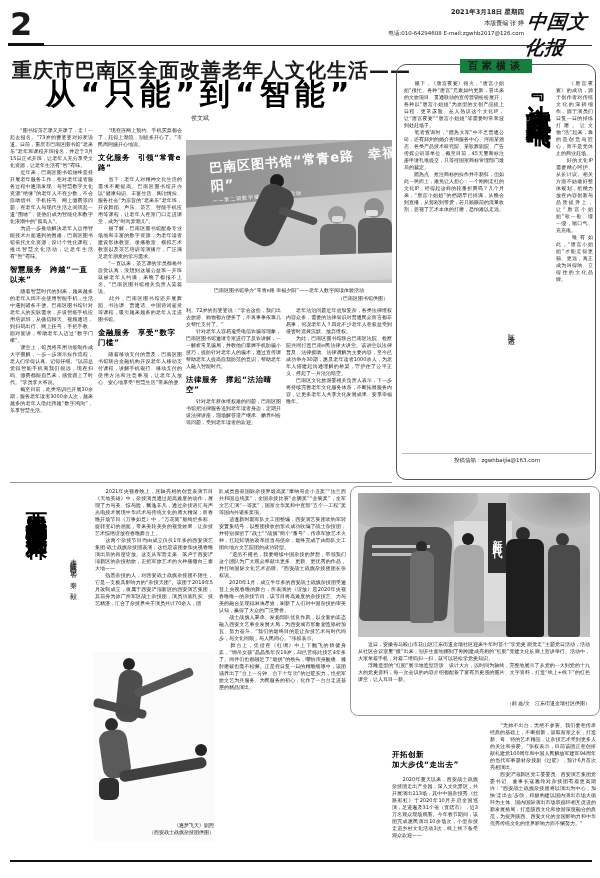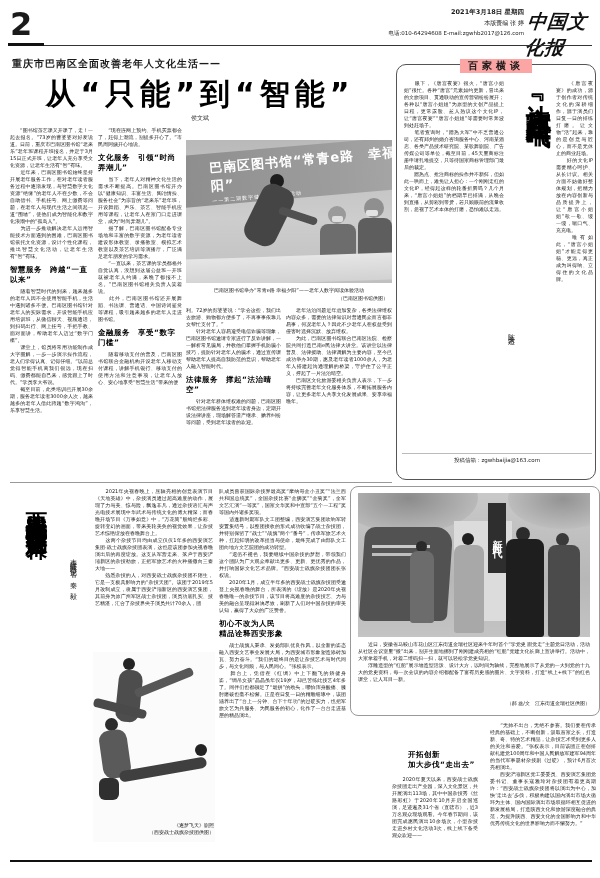--- a/index.html
+++ b/index.html
@@ -12,36 +12,36 @@
   .rule{position:absolute;background:#333;}
   
   .hdr-num{left:10px;top:8px;font-size:32px;font-weight:bold;line-height:1;}
   .hdr-section{left:48px;top:16px;font-size:21px;font-weight:bold;letter-spacing:4px;}
   .hdr-date{left:398px;top:8px;width:126px;text-align:right;font-size:6.5px;font-weight:bold;}
   .hdr-editors{left:398px;top:19px;width:126px;text-align:right;font-size:6px;}
   .hdr-contact{left:318px;top:30px;width:206px;text-align:right;font-size:5.5px;}
   .masthead{left:526px;top:9px;font-size:19px;font-weight:bold;font-style:italic;
             font-family:"DejaVu Serif",serif;transform:skewX(-6deg);letter-spacing:1px;color:#111;}
   
-  .kicker{left:12px;top:57px;font-size:10px;font-weight:bold;letter-spacing:1px;}
+  .kicker{left:12px;top:57px;font-size:20px;font-weight:bold;letter-spacing:1px;}
   .headline{left:10px;top:74px;width:380px;text-align:center;font-size:30px;font-weight:bold;letter-spacing:5px;color:#000;}
   .byline{left:10px;top:114px;width:380px;text-align:center;font-size:6px;color:#333;}
   
   .photo1{left:186px;top:140px;width:206px;height:143px;background:linear-gradient(180deg,#b9b9b9,#cdcdcd 55%,#c0c0c0);overflow:hidden;}
   .p1-banner{position:absolute;left:-10px;top:6px;width:240px;height:52px;
              background:linear-gradient(90deg,#8d8d8d,#9e9e9e 70%,#a8a8a8);transform:rotate(-5deg);
              color:#fff;padding:6px 0 0 34px;box-sizing:border-box;}
   .p1-banner .b1{font-size:13px;font-weight:bold;letter-spacing:1px;}
   .p1-banner .b2{font-size:5px;margin-top:2px;letter-spacing:1px;}
   .shape{position:absolute;}
   .p1-caption{left:186px;top:287px;width:206px;text-align:center;font-size:5px;color:#222;}
   .p1-credit{left:186px;top:295px;width:202px;text-align:right;font-size:5px;color:#222;}
   
   .cbox{left:396px;top:64px;width:198px;height:414px;border:1px solid #555;border-radius:10px;}
-  .cbox-label{position:absolute;left:50%;top:-6px;transform:translateX(-50%);background:#fca5a5;
+  .cbox-label{position:absolute;left:50%;top:-6px;transform:translateX(-50%);background:#15803d;
               padding:0 8px;font-size:10px;font-weight:bold;letter-spacing:4px;white-space:nowrap;}
   .c-head{left:521px;top:84px;height:360px;writing-mode:vertical-rl;font-size:25px;font-weight:bold;
           letter-spacing:2px;line-height:34px;color:#000;}
   .c-author{left:506px;top:328px;writing-mode:vertical-rl;font-size:7px;letter-spacing:2px;}
   .c-email{left:402px;top:453px;width:190px;text-align:center;font-size:5.5px;color:#222;border-top:1px solid #bbb;padding-top:3px;}
   
   .mid-rule{left:10px;top:482px;width:382px;height:1px;background:#999;}
   
   .acro-head{left:14px;top:496px;height:372px;writing-mode:vertical-rl;font-size:21.5px;font-weight:bold;
              letter-spacing:1.5px;line-height:44px;color:#000;}
@@ -81,21 +81,21 @@
 　　近年来，巴南区图书馆始终坚持开展老年服务工作，在对老年读者服务过程中逐渐发现，与智慧数字文化资源“绝缘”的老年人不在少数，不会自助借书、手机挂号、网上缴费等问题，在老年人与现代生活之间筑起一道“围墙”，使他们成为智能化和数字化浪潮中的“孤岛人”。
 　　为进一步推动解决老年人运用智能技术方面遇到的困难，巴南区图书馆依托文化资源，设计个性化课程，推出智慧文化活动，让老年生活有“智”有味。</div>
     <div class="subhd">智慧服务　跨越“一直以来”</div>
     <div class="txt">　　随着智慧时代的到来，越来越多的老年人因不会使用智能手机，生活中遇到诸多不便。巴南区图书馆针对老年人的实际需求，开设智能手机应用培训班，从微信聊天、视频通话，到扫码出行、网上挂号，手把手教、面对面讲，帮助老年人迈过“数字门槛”。
 　　课堂上，馆员将常用功能制作成大字图解，一步一步演示操作流程，老人们学得认真、记得仔细。“以前总觉得智能手机离我们很远，现在扫码、缴费都能自己来，感觉跟上了时代。”学员李大爷说。
 　　截至目前，此类培训已开展30余期，服务老年读者3000余人次，越来越多的老年人借此跨越“数字鸿沟”，乐享智慧生活。</div>
   </div>
 
   <div class="col" style="left:98px;top:127px;width:84px;height:351px;">
     <div class="txt">　　“现在连网上预约、手机买票都会了，赶得上潮流，别提多开心了。”市民周阿姨开心地说。</div>
-    <div class="subhd">文化服务　引领“时尚弄潮儿”</div>
+    <div class="subhd">文化服务　引领“常青e路”</div>
     <div class="txt">　　当下，老年人对精神文化生活的需求不断提高。巴南区图书馆开办以“健康知识、丰富生活、陶冶情操、服务社会”为宗旨的“老来乐”老年班，开设舞蹈、声乐、茶艺、智能手机应用等课程，让老年人在家门口走进课堂，成为“时尚弄潮儿”。
 　　据了解，巴南区图书馆配备专业场地和丰富的数字资源，为老年读者建设形体教室、录播教室、模拟艺术教室以及茶艺培训等演播厅，广泛满足老年朋友的学习需求。
 　　“一直以来，茶艺课的学员都格外自觉认真，没想到这届公益班一开班就被老年人约满，来晚了都报不上名。”巴南区图书馆相关负责人笑着说。
 　　此外，巴南区图书馆还开展舞蹈、书法课、普通话、中国诗词鉴赏等课程，吸引越来越多的老年人走进图书馆。</div>
     <div class="subhd">金融服务　享受“数字门槛”</div>
     <div class="txt">　　随着移动支付的普及，巴南区图书馆联合金融机构开设老年人移动支付课程，讲解手机银行、移动支付的使用方法和注意事项，让老年人放心、安心地享受“智慧生活”带来的便</div>
   </div>
 
   <div class="abs photo1">
     <div class="p1-banner">
@@ -169,22 +169,20 @@
     <div class="shape" style="left:6px;top:126px;width:20px;height:22px;background:#2f2f2f;border-radius:6px;"></div>
   </div>
   <div class="abs p2-caption">《逐梦飞天》剧照
 （西安战士战旗杂技团供图）</div>
 
   <div class="col" style="left:219px;top:488px;width:127px;height:370px;">
     <div class="txt">队成员曾获国际杂技界最高奖“摩纳哥金小丑奖”“法兰西共和国总统奖”，全国杂技比赛“金狮奖”“金菊奖”，全军文艺汇演“一等奖”，国家文华奖和中宣部“五个一工程”奖等国内外诸多奖项。
 　　适逢新时期军队文工团整编，西安演艺集团吹响军转安置集结号，以整团接收的形式成功收编了战士杂技团，并特别保留了“战士”“战旗”两个“番号”，传承军旅艺术火种，扛起鲜明的改革担当与使命，最终完成了由部队文工团向地方文艺院团的成功转型。
 　　“退伍不褪色，我要继续中国杂技的梦想，带领我们这个团队为广大观众奉献出更多、更新、更优秀的作品，并打响国际文化艺术品牌。”西安战士战旗杂技团团长张权说。
 　　2020年1月，成立半年多的西安战士战旗杂技团受邀登上央视春晚的舞台，所表演的《绽放》是2020年央视春晚唯一的杂技节目，该节目将高难度的杂技技艺、力与美的融合呈现得淋漓尽致，刷新了人们对中国杂技的审美认知，赢得了大众的广泛赞誉。</div>
-    <div class="subhd">初心不改为人民
-精品诠释西安形象</div>
     <div class="txt">　　战士战旗人秉承、发扬部队优良作风，以全新的姿态融入西安文艺事业发展大局，为西安城市形象塑造添砖加瓦、努力奋斗。“我们的最终目的是让杂技艺术与时代同步，与文化同频，与人民同心。”张权表示。
 　　舞台上，凭借在《红绸》中上下翻飞的矫健身姿，“绸吊女孩”晶晶虽年仅19岁，却已苦练此技艺4年多了。同伴们也都铆足了“最拼”的劲头，哪怕浑身酸痛、膝肘磨破也毫不松懈。正是在日复一日的精雕细琢中，该团涵养出了“台上一分钟、台下十年功”的过硬实力，也把军旅文艺为兵服务、为民服务的初心，化作了一台台走进基层的精品演出。</div>
   </div>
 
   <div class="abs pbox"></div>
   <div class="abs photo3">
     <div class="shape" style="left:-20px;top:-30px;width:140px;height:70px;background:radial-gradient(closest-side,#8b8b8b,#b9b9b9);border-radius:50%;"></div>
     <div class="shape" style="left:150px;top:-24px;width:110px;height:60px;background:radial-gradient(closest-side,#939393,#bdbdbd);border-radius:50%;"></div>
     <div class="shape" style="left:4px;top:34px;width:88px;height:94px;background:#525252;border-radius:10px 18px 6px 6px;transform:skewX(-4deg);"></div>
     <div class="shape" style="left:14px;top:52px;width:58px;height:3px;background:#c9c9c9;"></div>
@@ -199,21 +197,21 @@
     <div class="shape person" style="left:148px;top:46px;width:38px;height:98px;background:#1e1e1e;"></div>
     <div class="shape" style="left:198px;top:40px;width:13px;height:13px;background:#3a3a3a;border-radius:50%;"></div>
     <div class="shape person" style="left:190px;top:52px;width:32px;height:92px;background:#4b4b4b;"></div>
   </div>
   <div class="col p3-caption">
     <div class="txt">　　近日，安徽省马鞍山市花山区江东街道金瑞社区迎来牛年时首个“学党史 跟党走”主题党日活动，活动从社区会议室里“搬”出来，别开生面地挪到了刚刚建成亮相的“红船”党建文化长廊上宣讲举行。活动中，大家拿着手机，对着二维码扫一扫，就可以轻松学党史知识。
 　　浮雕造型的“红船”展示墙造型活泼、设计大方，以时间为轴线，完整地展示了从党的一大到党的十九大的党史资料，每一次会议的内容介绍都配备了富有历史感的图片、文字资料，打造“线上+线下”的红色课堂，让人耳目一新。</div>
   </div>
   <div class="abs p3-credit">（郝 鑫/文　江东街道金瑞社区供图）</div>
 
-  <div class="abs subhd" style="left:408px;top:750px;width:100px;margin:0;">开拓创新
+  <div class="abs subhd" style="left:392px;top:750px;width:100px;margin:0;">开拓创新
 加大步伐“走出去”</div>
   <div class="col" style="left:392px;top:776px;width:86px;height:80px;">
     <div class="txt">　　2020年夏天以来，西安战士战旗杂技团走出产业园，深入文化景区，共开展演出113场，其中中国杂技秀《丝路彩虹》于2020年10月开启全国巡演，足迹遍及31个省（直辖市），近3万名观众现场观看。今年春节期间，该团完成惠民演出10余场次，小型杂技走进乡村文化活动3次，线上线下备受观众欢迎——</div>
   </div>
   <div class="col" style="left:490px;top:722px;width:106px;height:134px;">
     <div class="txt">　　“无帅不出台，无绝不参赛。我们要在传承经典的基础上，不断创新，汲取百家之长，打造新、奇、特的艺术精品，让杂技艺术受到更多人的关注和喜爱。”张权表示，目前该团正在创排献礼建党100周年和中国人民解放军建军94周年的当代军事题材杂技剧《过硬》，预计6月首次亮相演出。
 　　西安浐灞新区党工委委员、西安演艺集团党委书记、董事长寇雅玲对杂技团有着更高期许：“西安战士战旗杂技团将以演出为中心，加快‘走出去’步伐，积极构建以国内演出市场大循环为主体、国内国际演出市场双循环相互促进的新发展格局，打造陕西文化和旅游深度融合的典范，为提升陕西、西安文化的全国影响力和中华优秀传统文化的世界影响力而不懈努力。”</div>
   </div>
 
   <div class="abs bottom-rule"></div>

